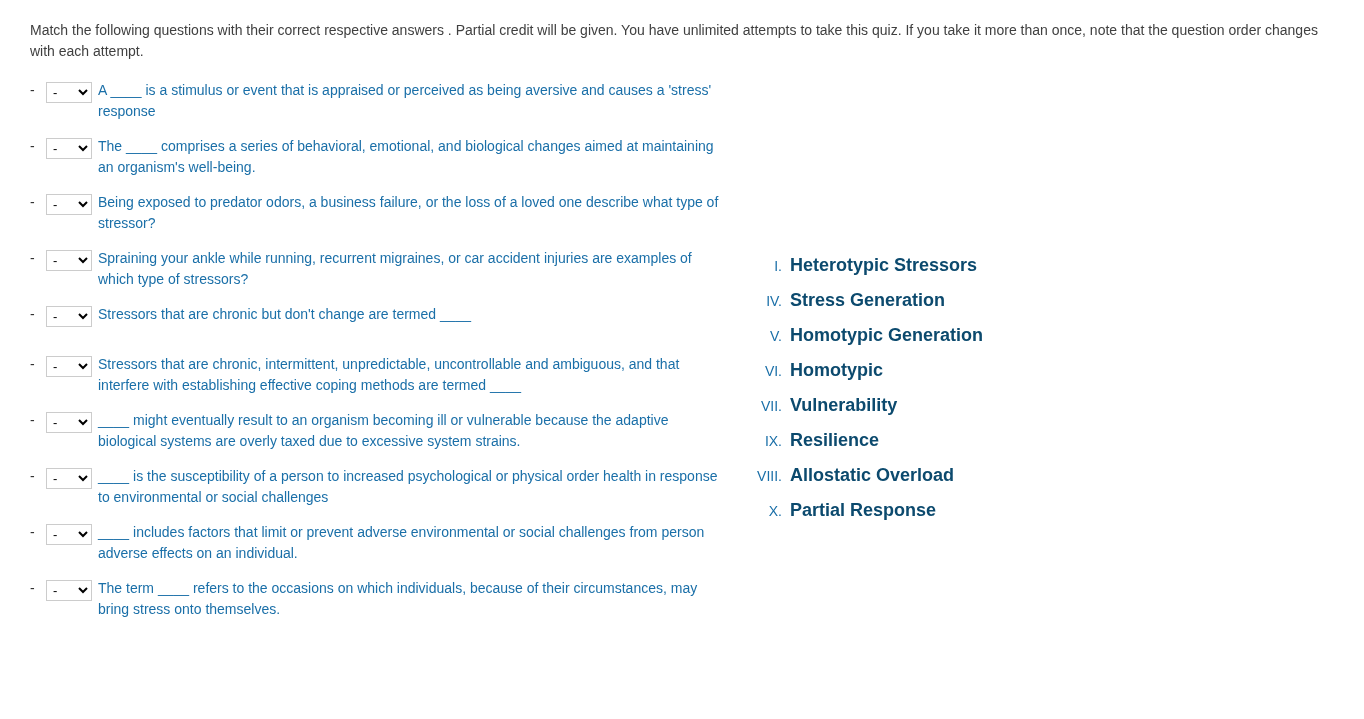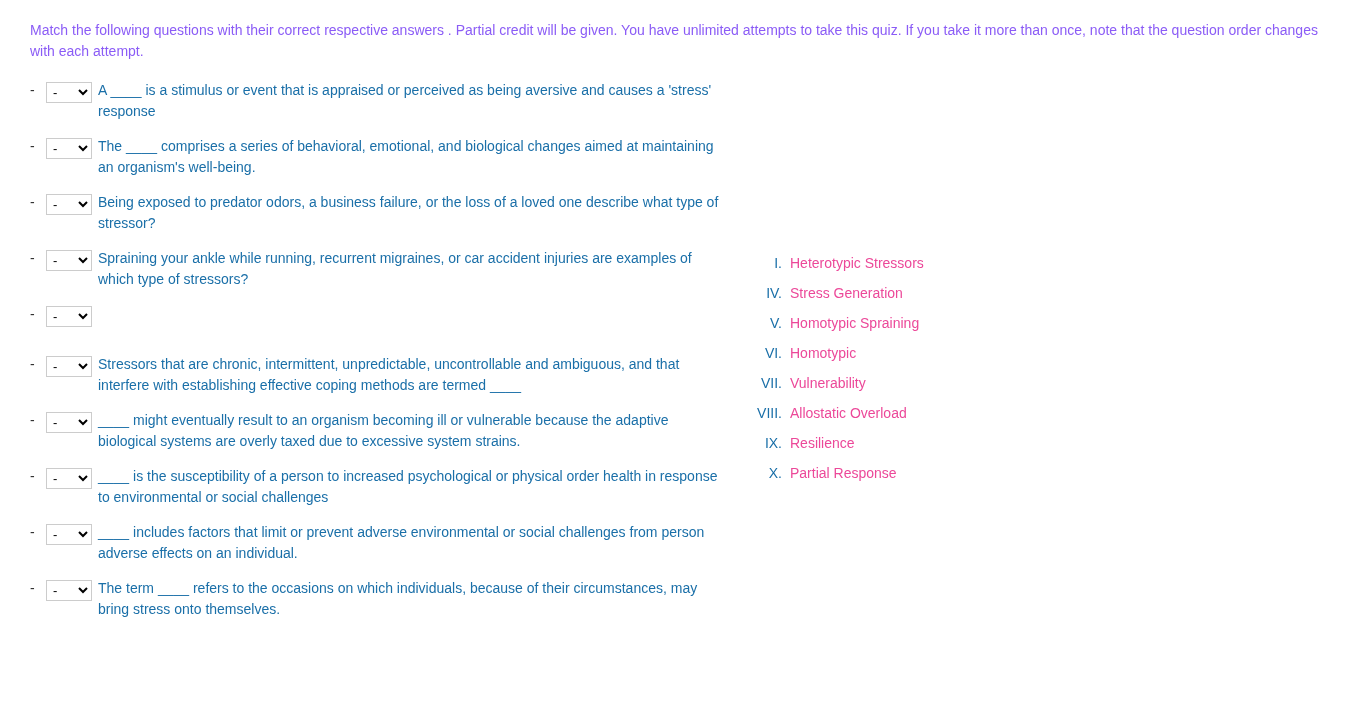--- a/index.html
+++ b/index.html
@@ -6,21 +6,21 @@
     body {
       font-family: Arial, sans-serif;
       font-size: 14px;
       background: #fff;
       color: #333;
       padding: 20px 30px;
     }
     .intro {
       margin-bottom: 18px;
       line-height: 1.5;
-      color: #8b5cf6;
+      color: #404040;
     }
 
     .main-layout {
       display: flex;
       gap: 0;
     }
 
     .questions-col {
       flex: 0 0 700px;
       max-width: 700px;
@@ -79,23 +79,23 @@
     }
 
     .answer-roman {
       color: #1a6fa8;
       font-size: 14px;
       min-width: 32px;
       text-align: right;
     }
 
     .answer-label {
-      font-weight: normal;
-      color: #ec4899;
-      font-size: 14px;
+      font-weight: bold;
+      color: #0c4a6e;
+      font-size: 18px;
     }
   </style>
 </head>
 <body>
 
 <div class="intro">
   Match the following questions with their correct respective answers . Partial credit will be given. You have unlimited attempts to take this quiz. If you take it more than once, note that the question order changes with each attempt.
 </div>
 
 <div class="main-layout">
@@ -117,20 +117,21 @@
         <span class="q-text"><span class="blue">Being exposed to predator odors, a business failure, or the loss of a loved one describe what type of stressor?</span></span>
       </div>
       <div class="question-row">
         <span class="q-dash">-</span>
         <div class="q-dropdown"><select><option value="-">-</option><option value="I">I</option><option value="II">II</option><option value="III">III</option><option value="IV">IV</option><option value="V">V</option><option value="VI">VI</option><option value="VII">VII</option><option value="VIII">VIII</option><option value="IX">IX</option><option value="X">X</option></select></div>
         <span class="q-text"><span class="blue">Spraining your ankle while running, recurrent migraines, or car accident injuries are examples of which type of stressors?</span></span>
       </div>
       <div class="question-row">
         <span class="q-dash">-</span>
         <div class="q-dropdown"><select><option value="-">-</option><option value="I">I</option><option value="II">II</option><option value="III">III</option><option value="IV">IV</option><option value="V">V</option><option value="VI">VI</option><option value="VII">VII</option><option value="VIII">VIII</option><option value="IX">IX</option><option value="X">X</option></select></div>
+        <span class="q-text"><span class="blue">Stressors that are chronic but don't change are termed ____</span></span>
       </div>
       <div class="question-row">
         <span class="q-dash">-</span>
         <div class="q-dropdown"><select><option value="-">-</option><option value="I">I</option><option value="II">II</option><option value="III">III</option><option value="IV">IV</option><option value="V">V</option><option value="VI">VI</option><option value="VII">VII</option><option value="VIII">VIII</option><option value="IX">IX</option><option value="X">X</option></select></div>
         <span class="q-text"><span class="blue">Stressors that are chronic, intermittent, unpredictable, uncontrollable and ambiguous, and that interfere with establishing effective coping methods are termed ____</span></span>
       </div>
       <div class="question-row">
         <span class="q-dash">-</span>
         <div class="q-dropdown"><select><option value="-">-</option><option value="I">I</option><option value="II">II</option><option value="III">III</option><option value="IV">IV</option><option value="V">V</option><option value="VI">VI</option><option value="VII">VII</option><option value="VIII">VIII</option><option value="IX">IX</option><option value="X">X</option></select></div>
         <span class="q-text"><span class="blue">____ might eventually result to an organism becoming ill or vulnerable because the adaptive biological systems are overly taxed due to excessive system strains.</span></span>
@@ -157,37 +158,37 @@
     <li class="answer-item">
           <span class="answer-roman">I.</span>
           <span class="answer-label">Heterotypic Stressors</span>
         </li>
         <li class="answer-item">
           <span class="answer-roman">IV.</span>
           <span class="answer-label">Stress Generation</span>
         </li>
         <li class="answer-item">
           <span class="answer-roman">V.</span>
-          <span class="answer-label">Homotypic Spraining</span>
+          <span class="answer-label">Homotypic Generation</span>
         </li>
         <li class="answer-item">
           <span class="answer-roman">VI.</span>
           <span class="answer-label">Homotypic</span>
         </li>
         <li class="answer-item">
           <span class="answer-roman">VII.</span>
           <span class="answer-label">Vulnerability</span>
         </li>
         <li class="answer-item">
+          <span class="answer-roman">IX.</span>
+          <span class="answer-label">Resilience</span>
+        </li>
+        <li class="answer-item">
           <span class="answer-roman">VIII.</span>
           <span class="answer-label">Allostatic Overload</span>
-        </li>
-        <li class="answer-item">
-          <span class="answer-roman">IX.</span>
-          <span class="answer-label">Resilience</span>
         </li>
         <li class="answer-item">
           <span class="answer-roman">X.</span>
           <span class="answer-label">Partial Response</span>
         </li>
       </ul>
   </div>
 </div>
 
 </body></html>

